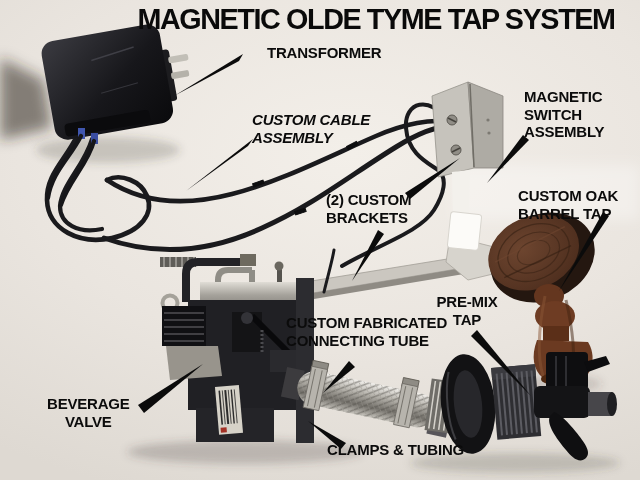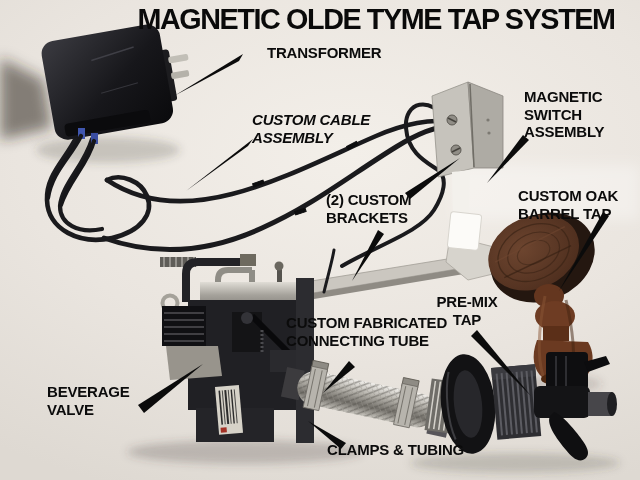--- a/index.html
+++ b/index.html
@@ -277,17 +277,17 @@
 SWITCH
 ASSEMBLY</div>
 <div class="lbl" style="left:326px;top:191px;">(2) CUSTOM
 BRACKETS</div>
 <div class="lbl" style="left:518px;top:177px;margin-top:10px;">CUSTOM OAK
 BARREL TAP</div>
 <div class="lbl center" style="left:467px;top:293px;">PRE-MIX
 TAP</div>
 <div class="lbl" style="left:286px;top:314px;">CUSTOM FABRICATED
 CONNECTING TUBE</div>
-<div class="lbl" style="left:47px;top:383px;">BEVERAGE
+<div class="lbl" style="left:47px;top:395px;text-align:center;">BEVERAGE
 VALVE</div>
 <div class="lbl" style="left:327px;top:441px;">CLAMPS &amp; TUBING</div>
 
 </div>
 
 </body></html>

